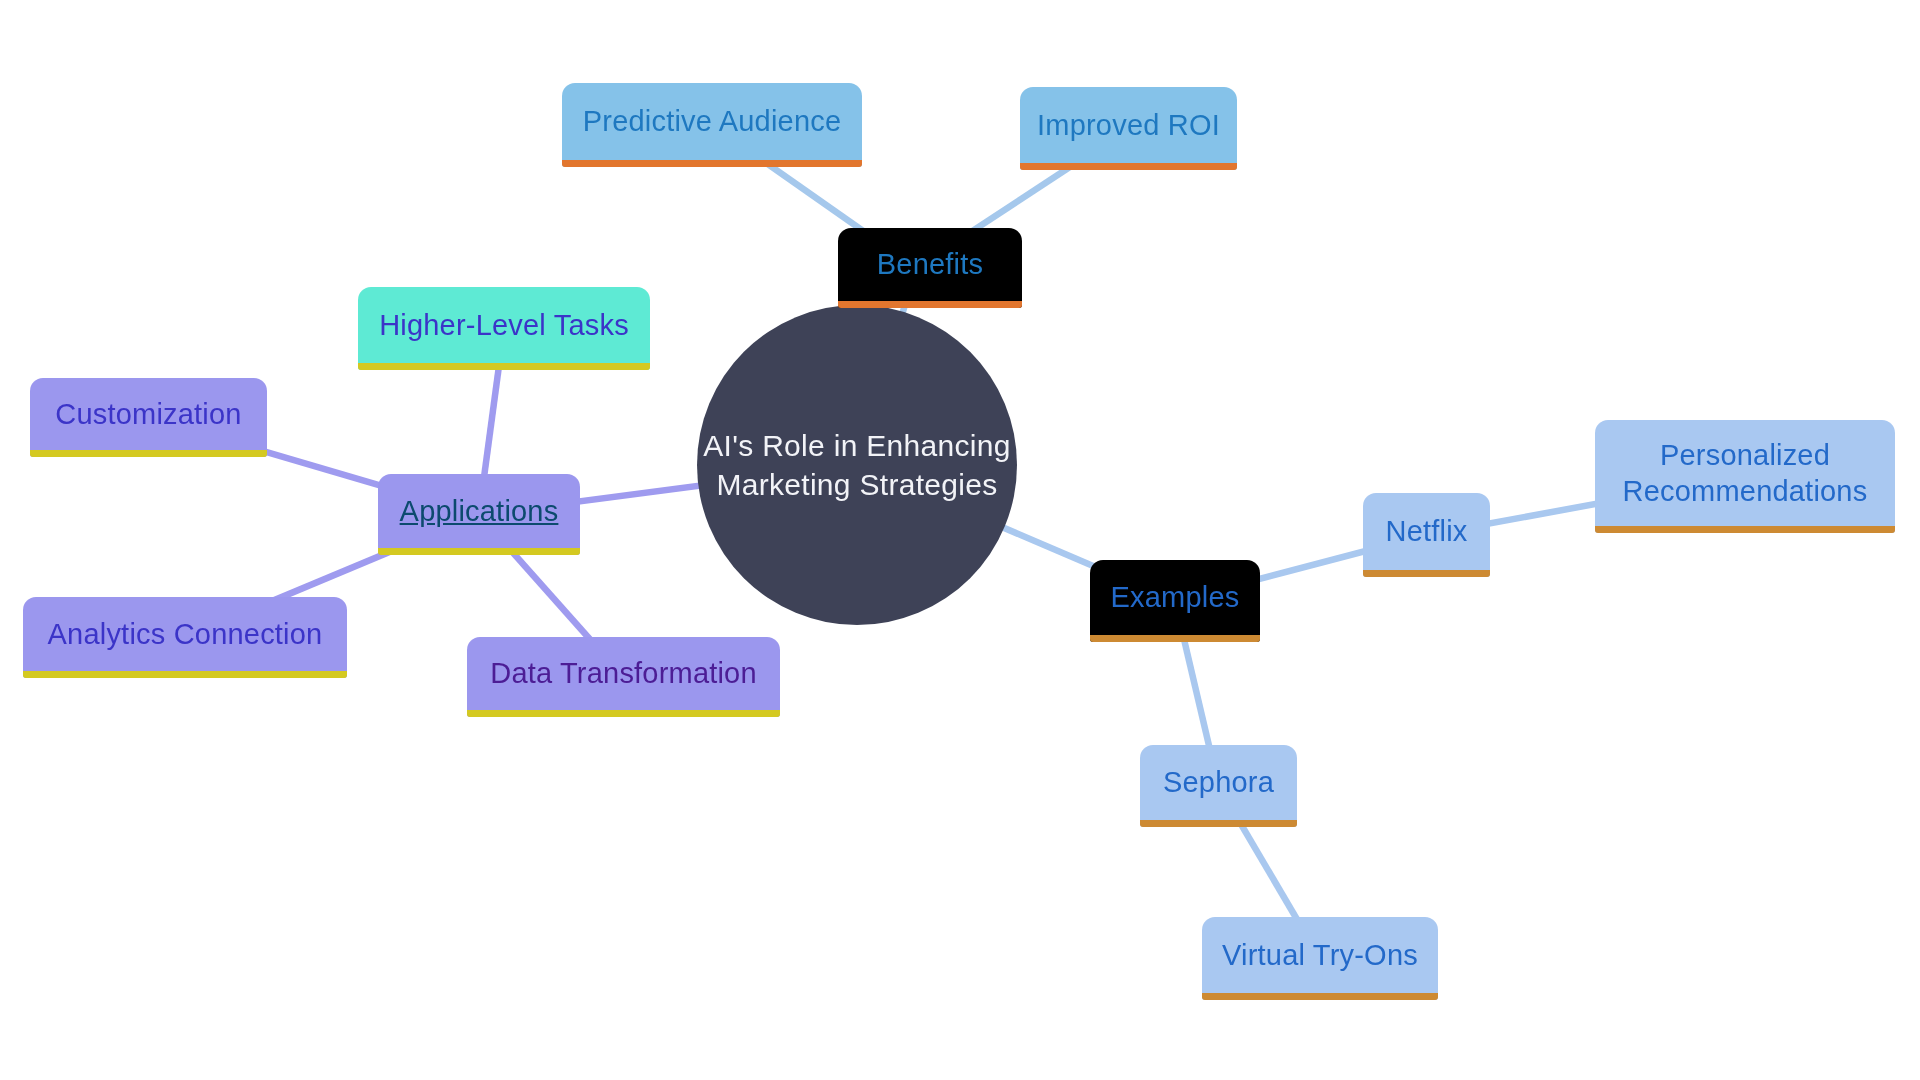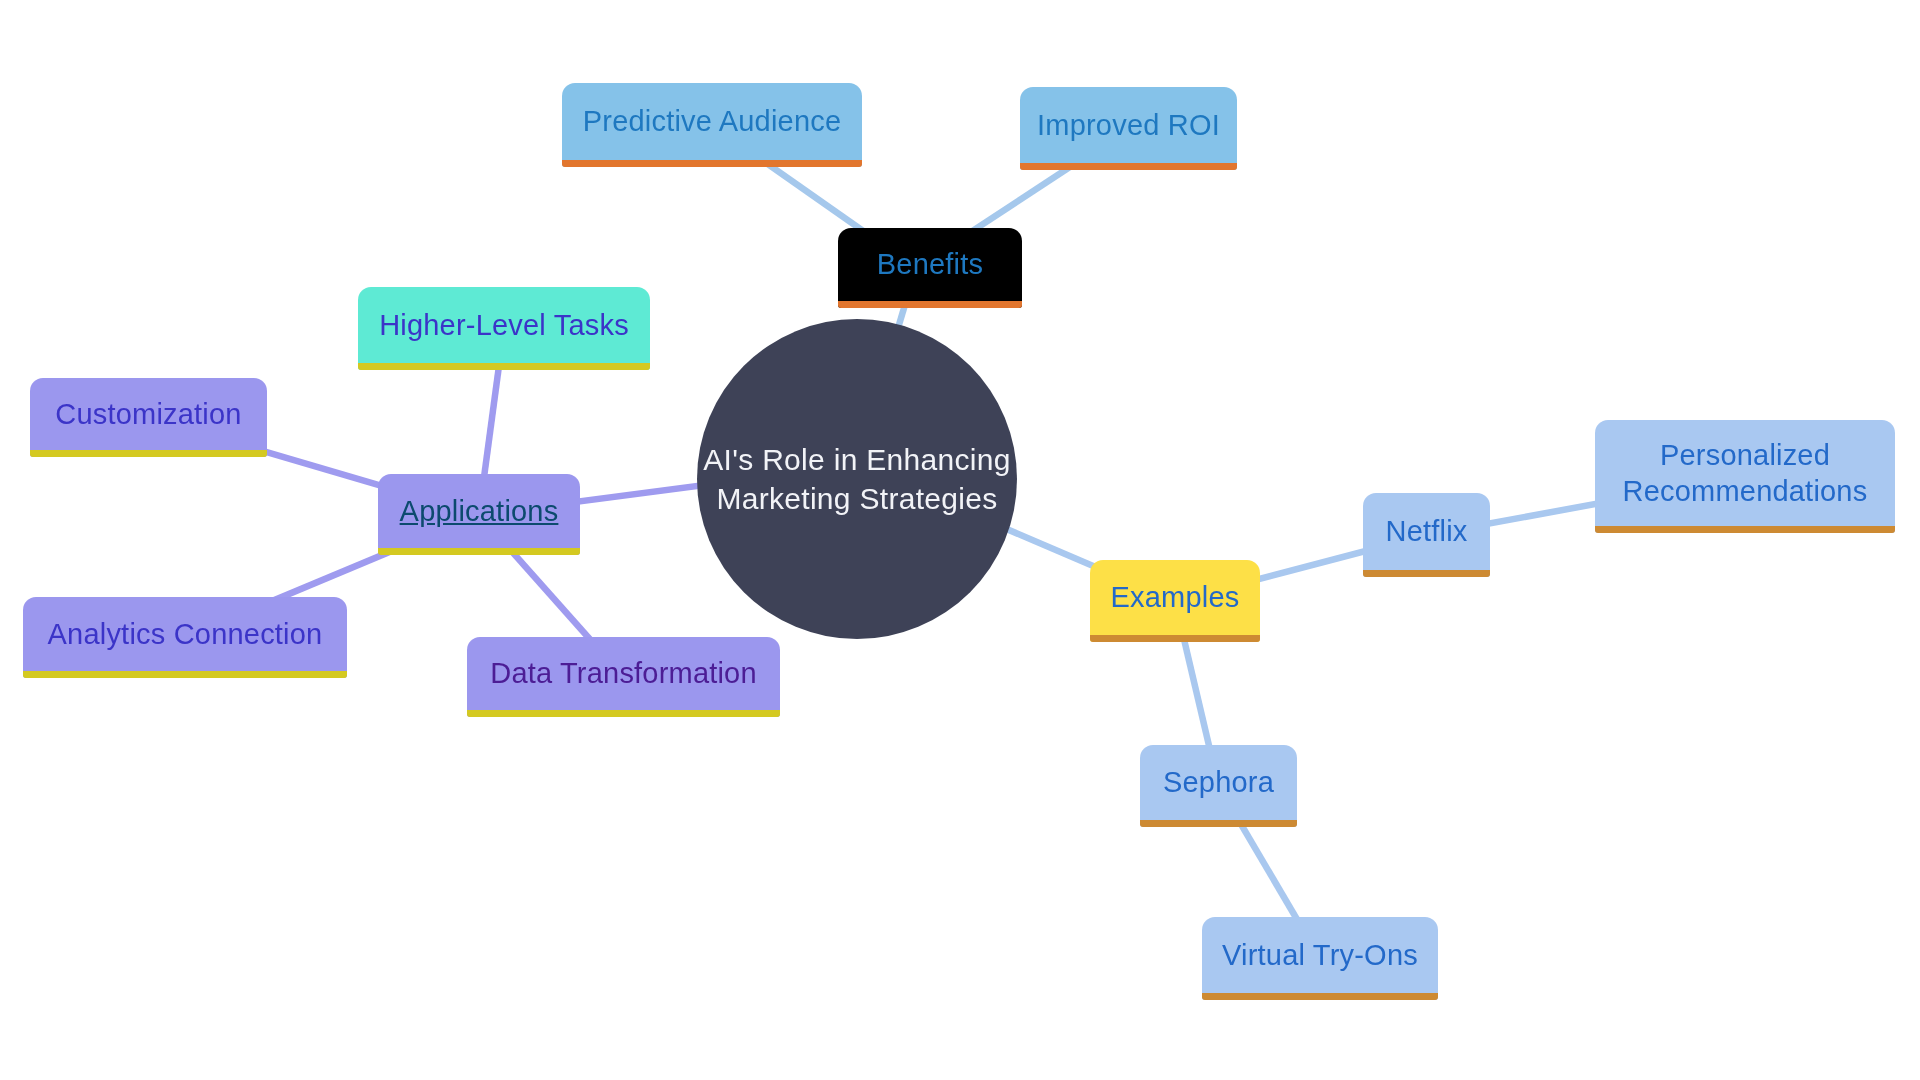--- a/index.html
+++ b/index.html
@@ -71,21 +71,21 @@
       <line x1="479" y1="514.5" x2="504" y2="328.5" stroke="#9f9bef" stroke-width="6.5"></line>
       <line x1="479" y1="514.5" x2="148.5" y2="417.5" stroke="#9f9bef" stroke-width="6.5"></line>
       <line x1="479" y1="514.5" x2="185" y2="637.5" stroke="#9f9bef" stroke-width="6.5"></line>
       <line x1="479" y1="514.5" x2="623.5" y2="677" stroke="#9f9bef" stroke-width="6.5"></line>
       <line x1="857" y1="465" x2="1175" y2="601" stroke="#a9c8ef" stroke-width="6.5"></line>
       <line x1="1175" y1="601" x2="1426.5" y2="535" stroke="#a9c8ef" stroke-width="6.5"></line>
       <line x1="1426.5" y1="535" x2="1745" y2="476.5" stroke="#a9c8ef" stroke-width="6.5"></line>
       <line x1="1175" y1="601" x2="1218.5" y2="786" stroke="#a9c8ef" stroke-width="6.5"></line>
       <line x1="1218.5" y1="786" x2="1320" y2="958.5" stroke="#a9c8ef" stroke-width="6.5"></line>
     </svg>
-  <div id="central-node" style="left: 697px; top: 319px; width: 320px; height: 320px; background: rgb(62, 66, 87); color: rgb(242, 243, 247);">
+  <div id="central-node" style="left: 697px; top: 305px; width: 320px; height: 320px; background: rgb(62, 66, 87); color: rgb(242, 243, 247);">
     <span>AI's Role in Enhancing</span>
     <span>Marketing Strategies</span>
   </div>
 
 <div class="node" style="left: 838px; top: 228px; width: 184px; height: 80px; background: #000000;">
       <span class="label" style="color: rgb(30, 120, 192);">Benefits</span>
       <span class="bar" style="background: rgb(226, 118, 46);"></span>
     </div>
     <div class="node" style="left: 562px; top: 83px; width: 300px; height: 84px; background: rgb(133, 194, 233);">
       <span class="label" style="color: rgb(30, 120, 192);">Predictive Audience</span>
@@ -108,21 +108,21 @@
       <span class="bar" style="background: rgb(212, 201, 33);"></span>
     </div>
     <div class="node" style="left: 23px; top: 597px; width: 324px; height: 81px; background: rgb(155, 151, 238);">
       <span class="label" style="color: rgb(59, 52, 200);">Analytics Connection</span>
       <span class="bar" style="background: rgb(212, 201, 33);"></span>
     </div>
     <div class="node" style="left: 467px; top: 637px; width: 313px; height: 80px; background: rgb(155, 151, 238);">
       <span class="label" style="color: #4c1d95;">Data Transformation</span>
       <span class="bar" style="background: rgb(212, 201, 33);"></span>
     </div>
-    <div class="node" style="left: 1090px; top: 560px; width: 170px; height: 82px; background: #fde047;">
+    <div class="node" style="left: 1090px; top: 560px; width: 170px; height: 82px; background: #000000;">
       <span class="label" style="color: rgb(35, 105, 201);">Examples</span>
       <span class="bar" style="background: rgb(205, 138, 51);"></span>
     </div>
     <div class="node" style="left: 1363px; top: 493px; width: 127px; height: 84px; background: rgb(169, 200, 241);">
       <span class="label" style="color: rgb(35, 105, 201);">Netflix</span>
       <span class="bar" style="background: rgb(205, 138, 51);"></span>
     </div>
     <div class="node" style="left: 1595px; top: 420px; width: 300px; height: 113px; background: rgb(169, 200, 241);">
       <span class="label" style="color: rgb(35, 105, 201);">Personalized Recommendations</span>
       <span class="bar" style="background: rgb(205, 138, 51);"></span>

